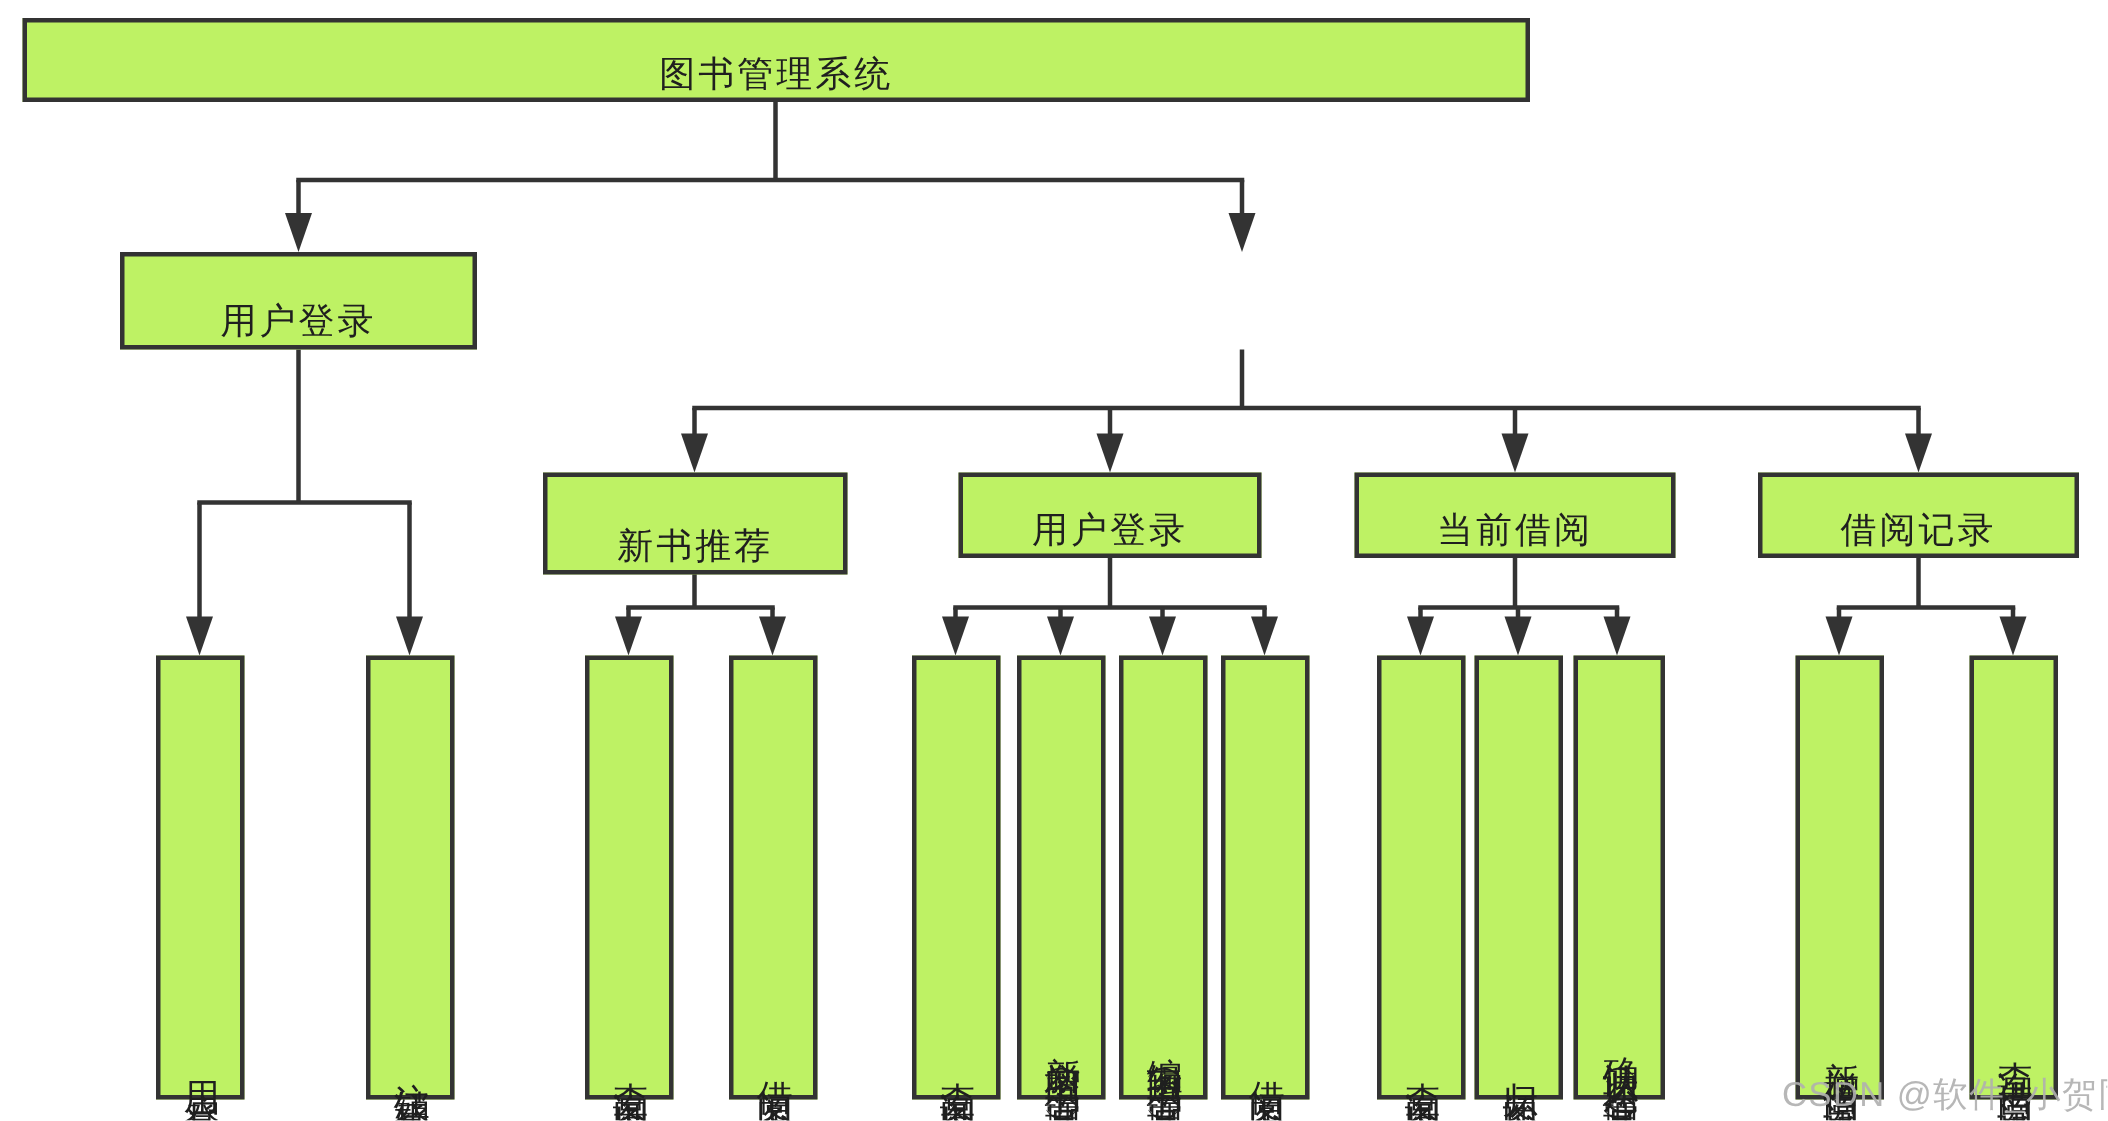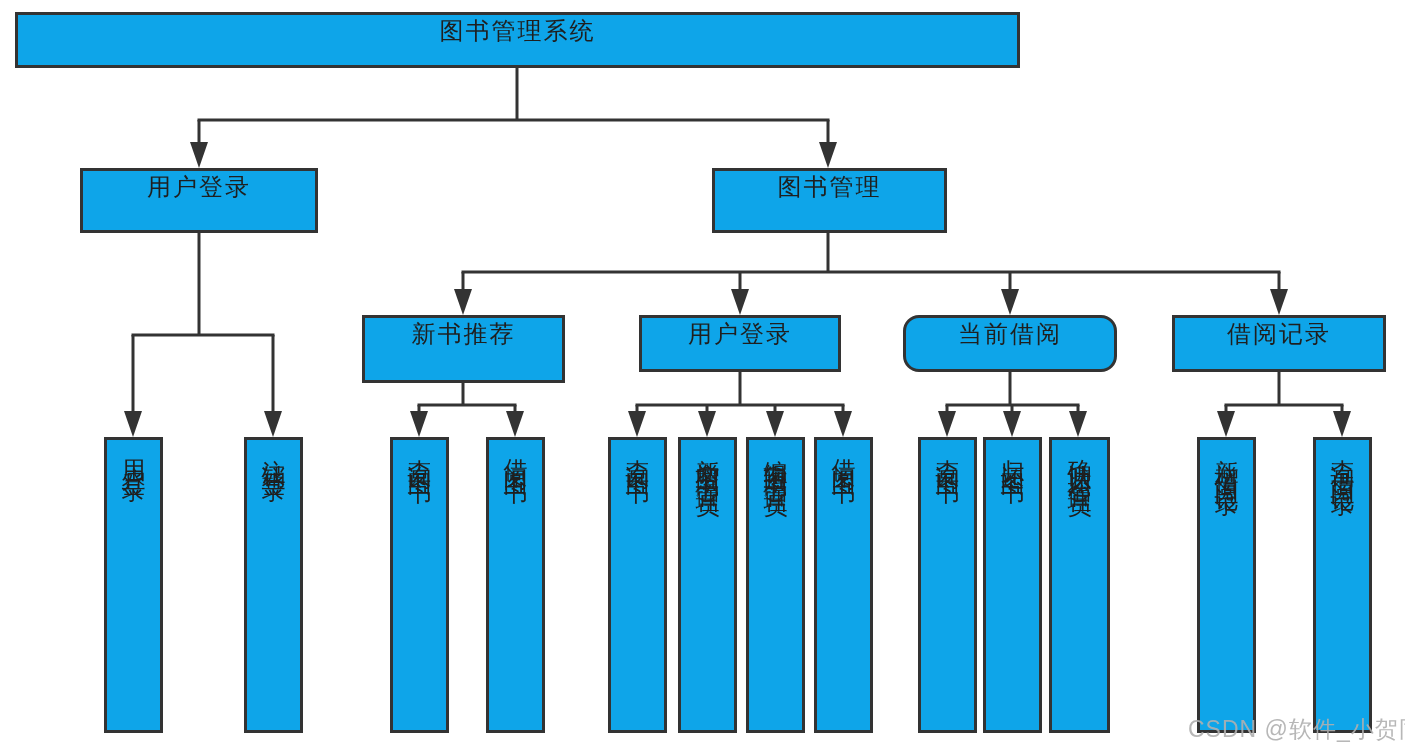--- a/index.html
+++ b/index.html
@@ -13,24 +13,24 @@
     color: #1f1f1f;
   }
   .connector-layer {
     position: absolute;
     left: 0; top: 0;
     z-index: 1;
   }
   .node {
     position: absolute;
     box-sizing: border-box;
-    background: #0ea5e9;
+    background: #bef264;
     border: 3px solid #333333;
     display: flex;
-    align-items: flex-start;
+    align-items: flex-end;
     justify-content: center;
     z-index: 2;
     text-align: center;
   }
   .node .h-label {
     font-size: 24px;
     letter-spacing: 2px;
     white-space: nowrap;
   }
   .node.leaf .v-label {
@@ -111,31 +111,28 @@
       <polygon points="1333,411 1351,411 1342,437" fill="#333333"></polygon>
     </svg>
 
   <div class="node" style="left:15px; top:12px; width:1005px; height:56px;">
     <span class="h-label">图书管理系统</span>
   </div>
 
   <div class="node" style="left:80px; top:168px; width:238px; height:65px;">
     <span class="h-label">用户登录</span>
   </div>
-  <div class="node" style="left:712px; top:168px; width:235px; height:65px;">
-    <span class="h-label">图书管理</span>
-  </div>
 
   <div class="node" style="left:362px; top:315px; width:203px; height:68px;">
     <span class="h-label">新书推荐</span>
   </div>
   <div class="node" style="left:639px; top:315px; width:202px; height:57px;">
     <span class="h-label">用户登录</span>
   </div>
-  <div class="node" style="left:903px; top:315px; width:214px; height:57px;border-radius:16px;">
+  <div class="node" style="left:903px; top:315px; width:214px; height:57px;">
     <span class="h-label">当前借阅</span>
   </div>
   <div class="node" style="left:1172px; top:315px; width:214px; height:57px;">
     <span class="h-label">借阅记录</span>
   </div>
 
   <div class="node leaf" style="left:104px; top:437px; width:59px; height:296px;">
     <span class="v-label">用户登录</span>
   </div>
   <div class="node leaf" style="left:244px; top:437px; width:59px; height:296px;">

